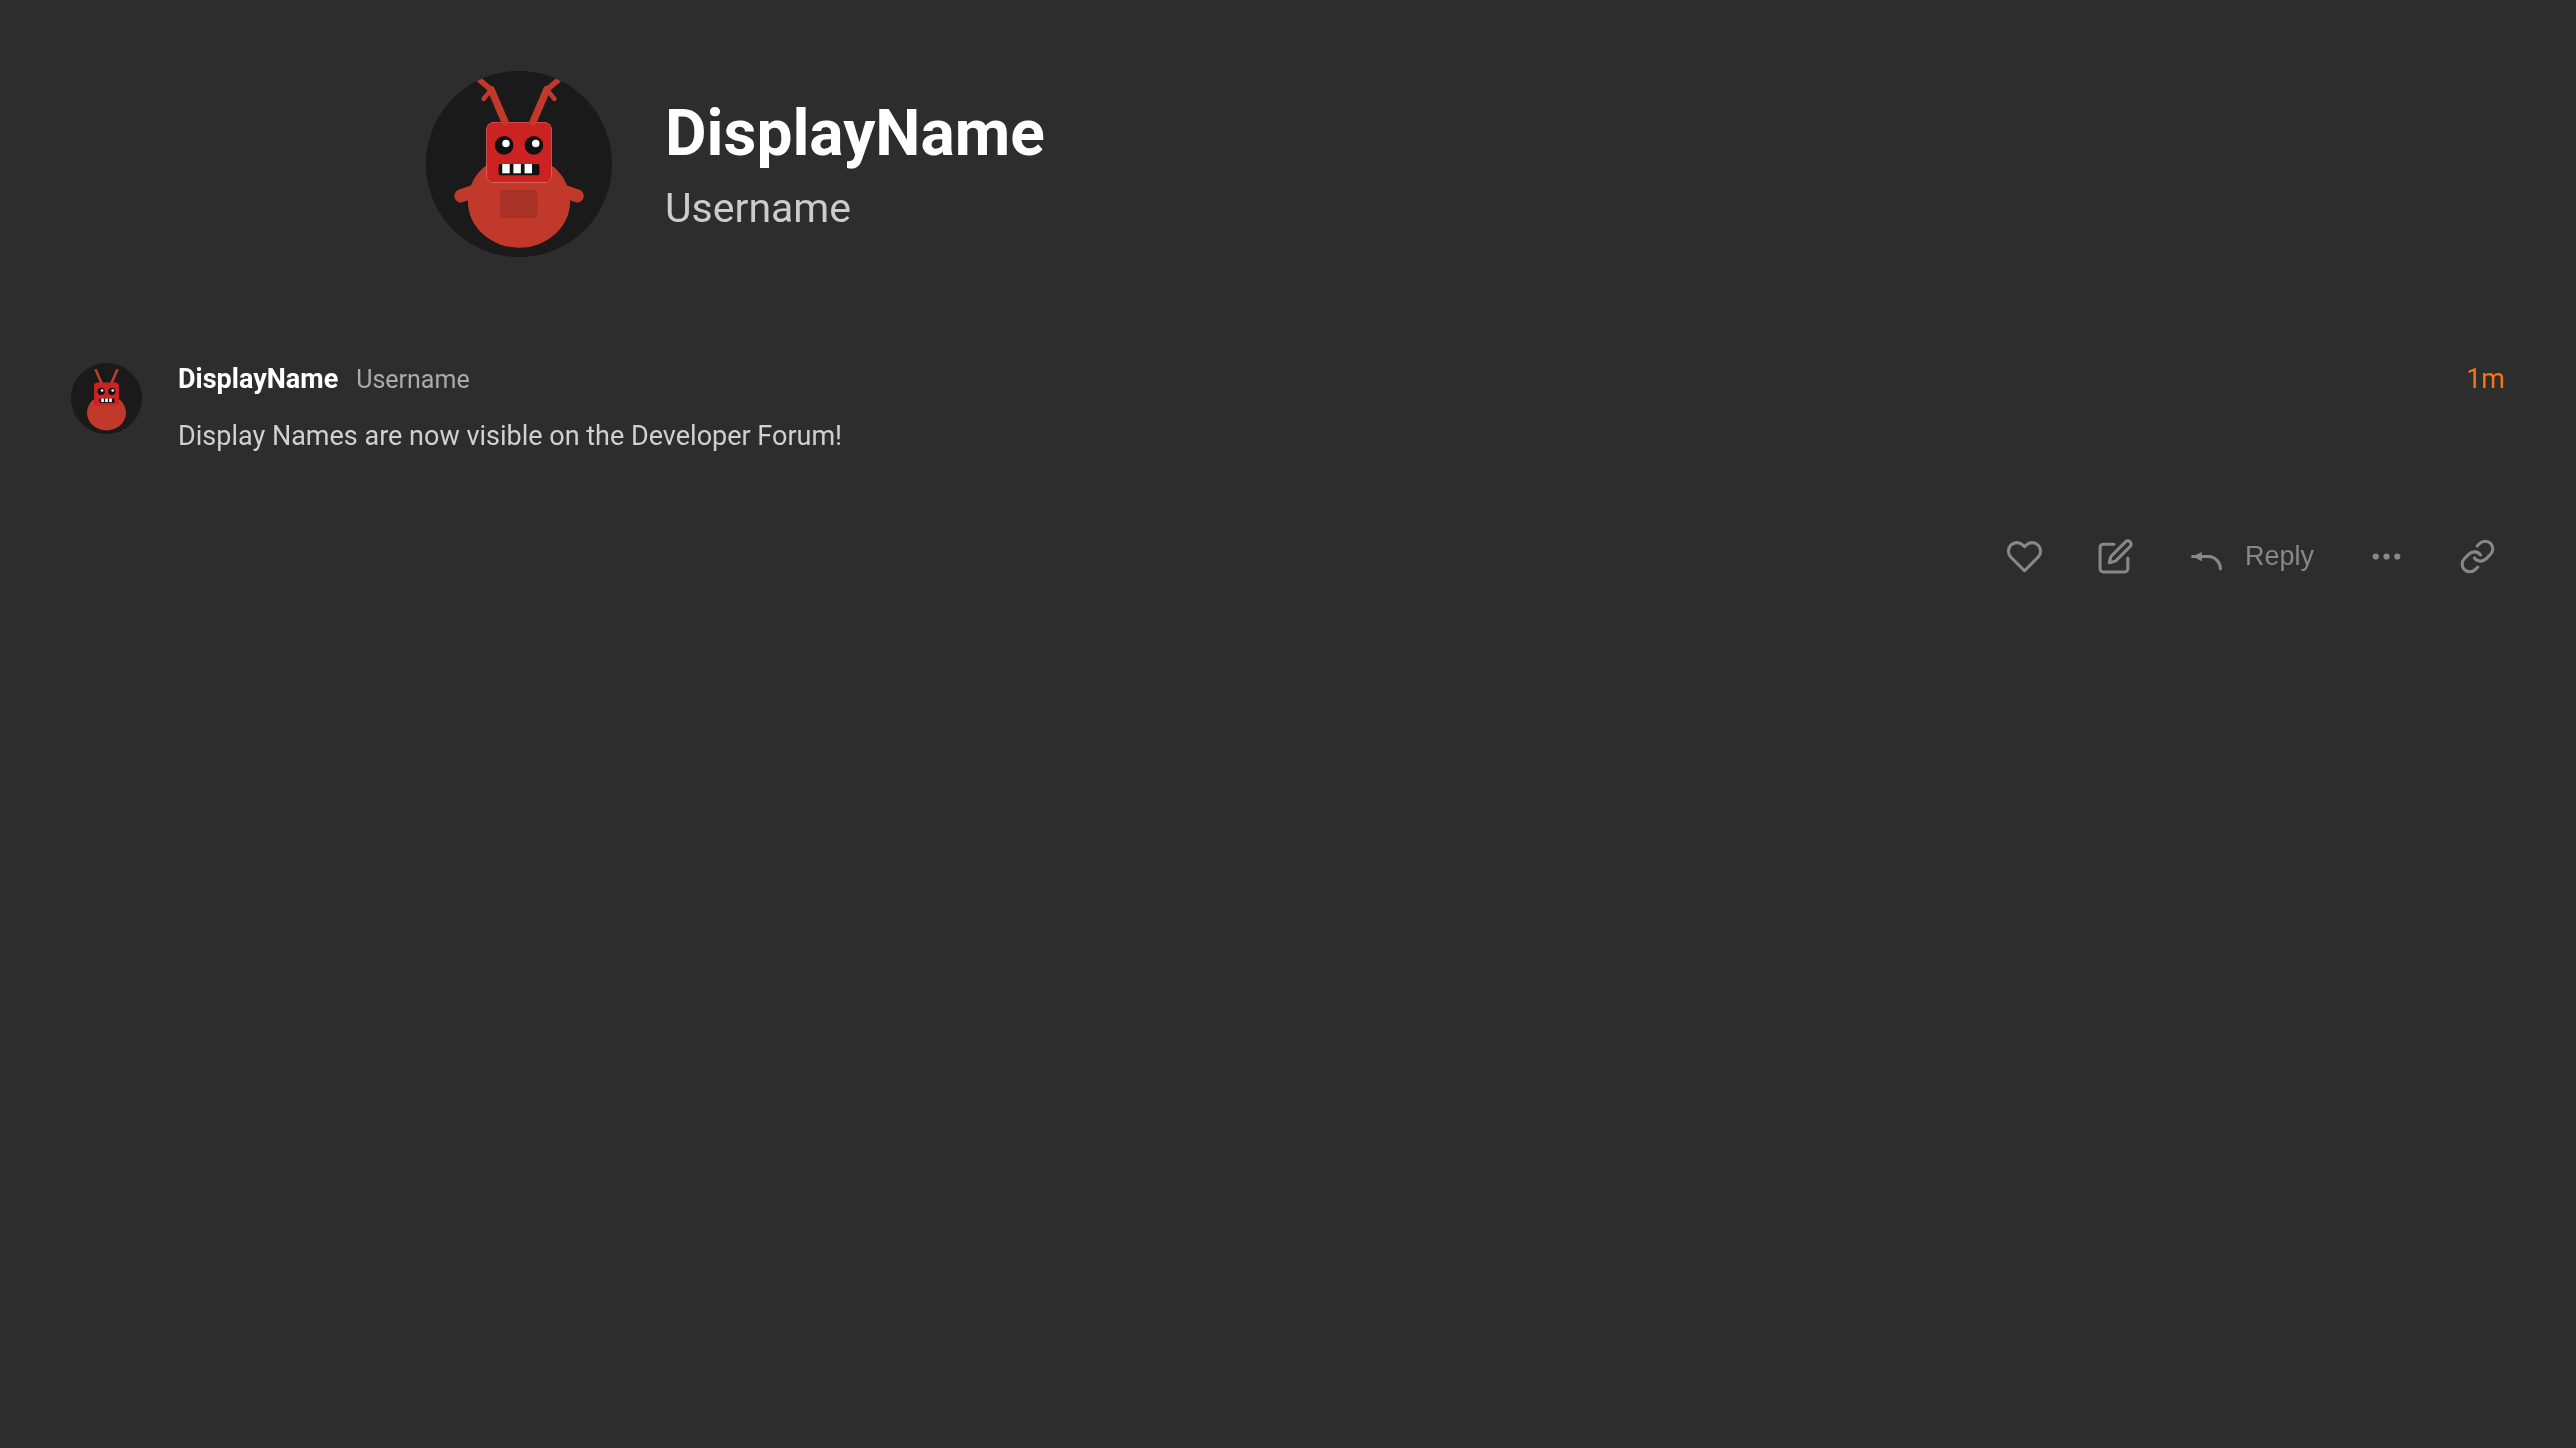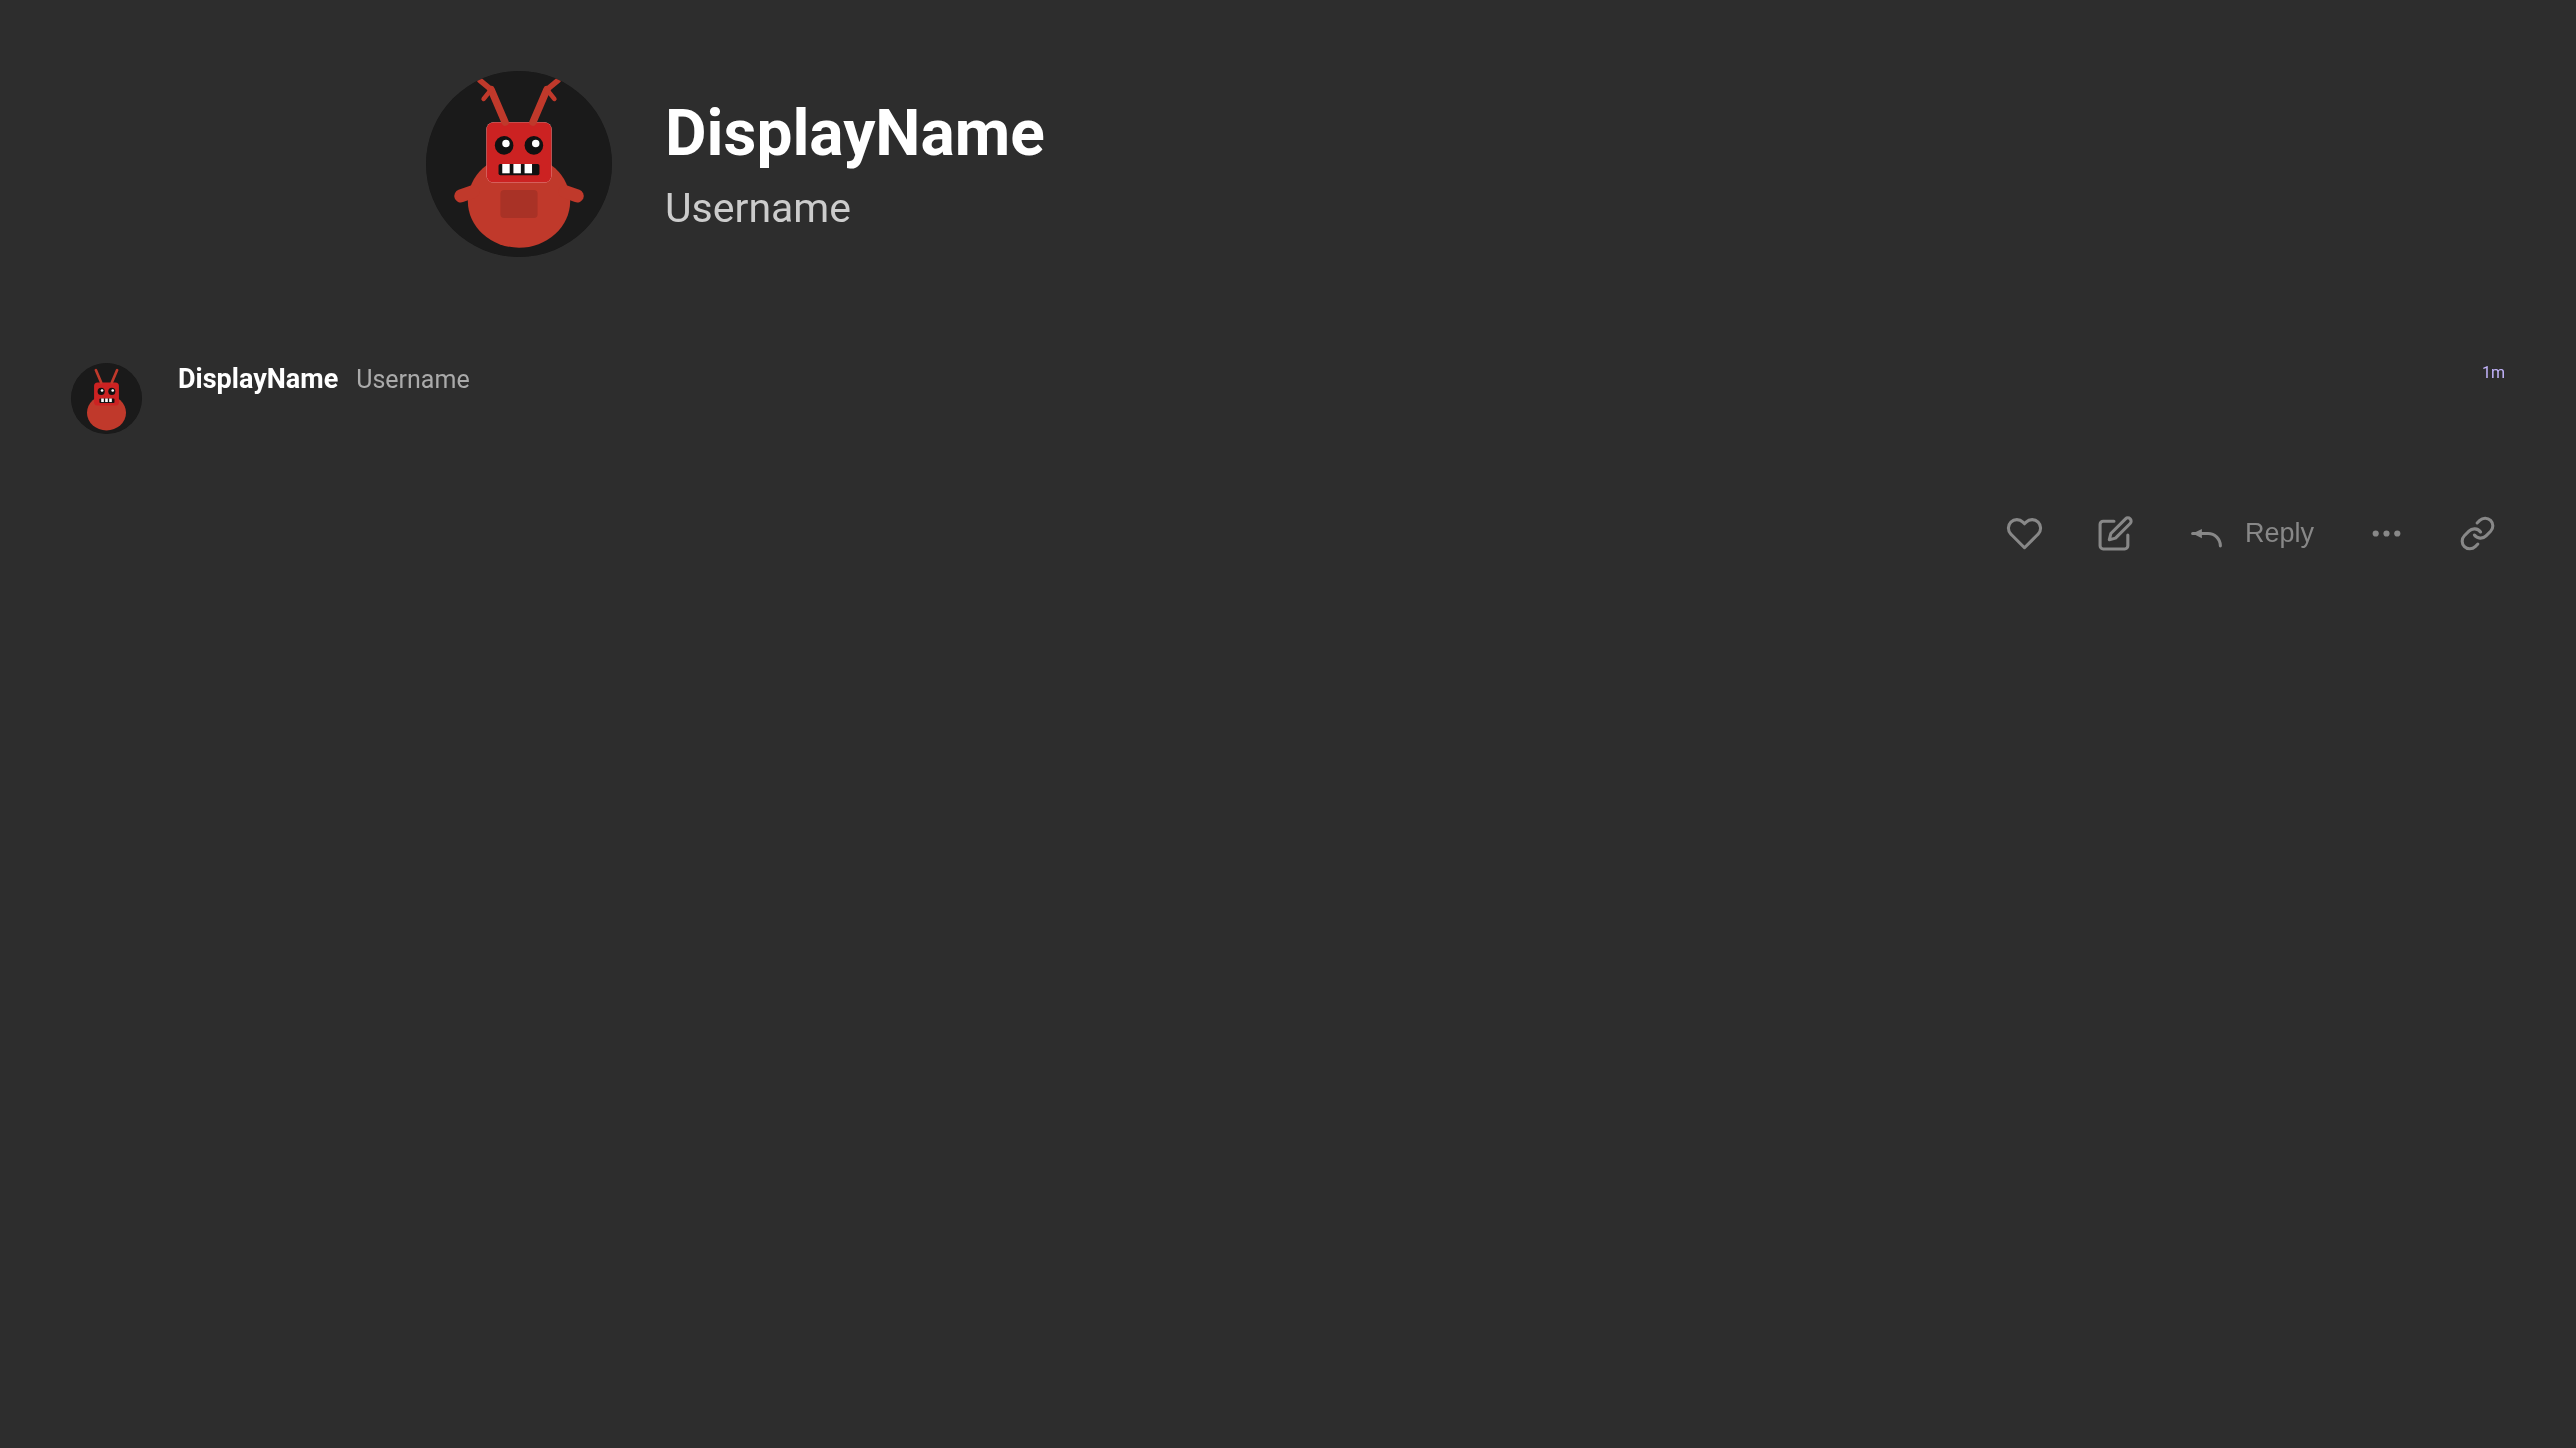--- a/index.html
+++ b/index.html
@@ -118,22 +118,22 @@
     .post-username {
       font-size: 25px;
       color: #aaaaaa;
       font-weight: 400;
     }
 
     .post-timestamp {
       position: absolute;
       right: 71px;
       top: 53px;
-      font-size: 16px;
-      color: #c4b5fd;
+      font-size: 27px;
+      color: #f97316;
     }
 
     .post-text {
       font-size: 27px;
       color: #d0d0d0;
       line-height: 1.5;
     }
 
     .post-actions {
       display: flex;
@@ -231,20 +231,21 @@
       <line x1="34" y1="22" x2="28" y2="8" stroke="#c0392b" stroke-width="3" stroke-linecap="round"></line>
       <line x1="46" y1="22" x2="52" y2="8" stroke="#c0392b" stroke-width="3" stroke-linecap="round"></line>
     </svg>
   </div>
 
   <div class="post-content">
     <div class="post-header">
       <span class="post-display-name">DisplayName</span>
       <span class="post-username">Username</span>
     </div>
+    <p class="post-text">Display Names are now visible on the Developer Forum!</p>
   </div>
 
   <span class="post-timestamp">1m</span>
 </div>
 
 <div class="post-actions">
 
   <button class="action-btn">
     <svg width="37" height="37" viewBox="0 0 24 24" fill="none" xmlns="http://www.w3.org/2000/svg">
       <path d="M20.84 4.61a5.5 5.5 0 0 0-7.78 0L12 5.67l-1.06-1.06a5.5 5.5 0 0 0-7.78 7.78l1.06 1.06L12 21.23l7.78-7.78 1.06-1.06a5.5 5.5 0 0 0 0-7.78z" stroke="#888" stroke-width="2" stroke-linecap="round" stroke-linejoin="round"></path>

